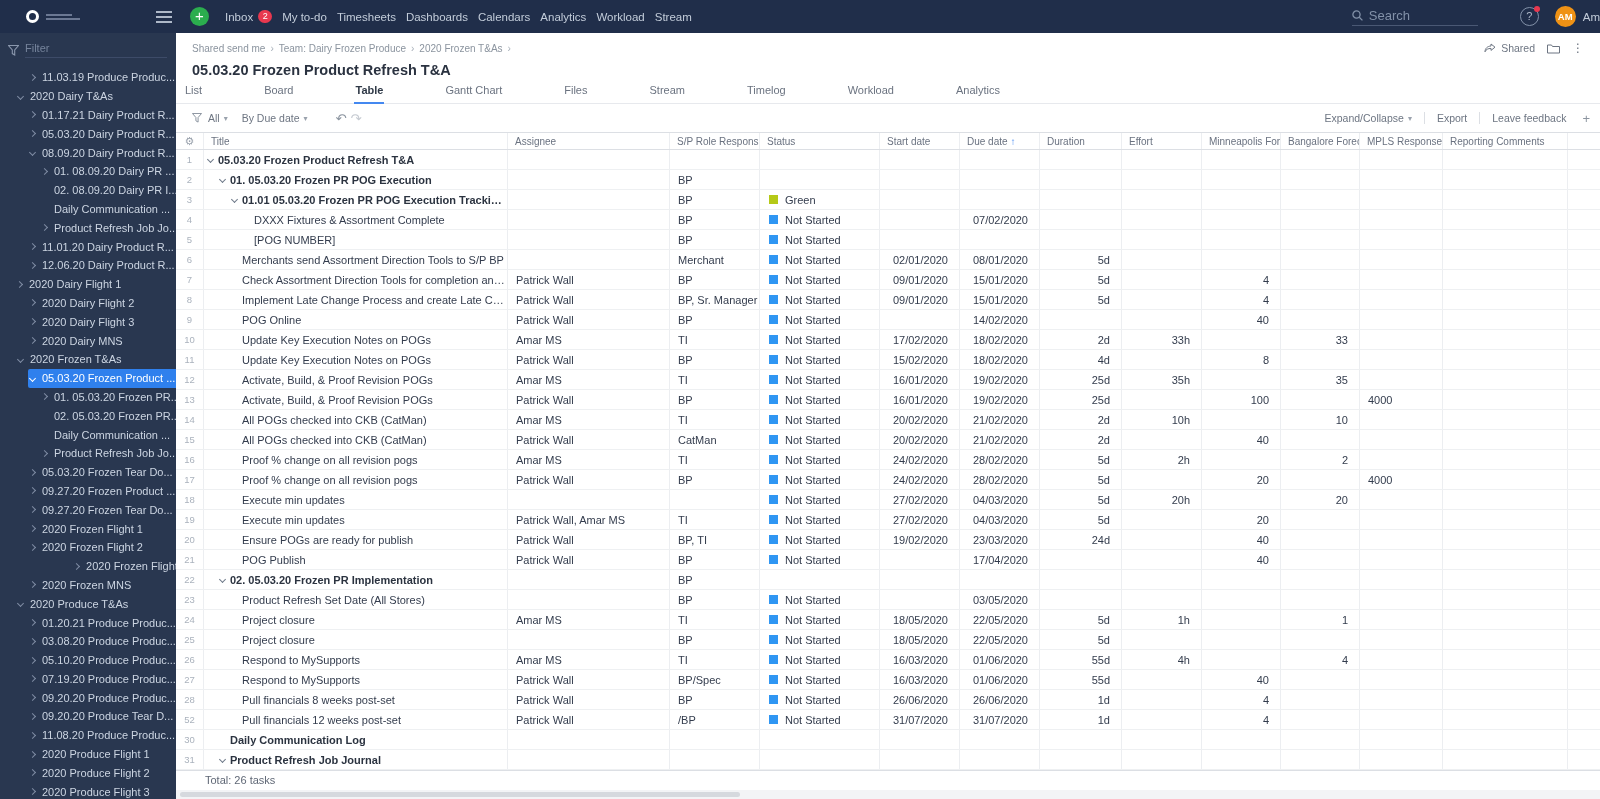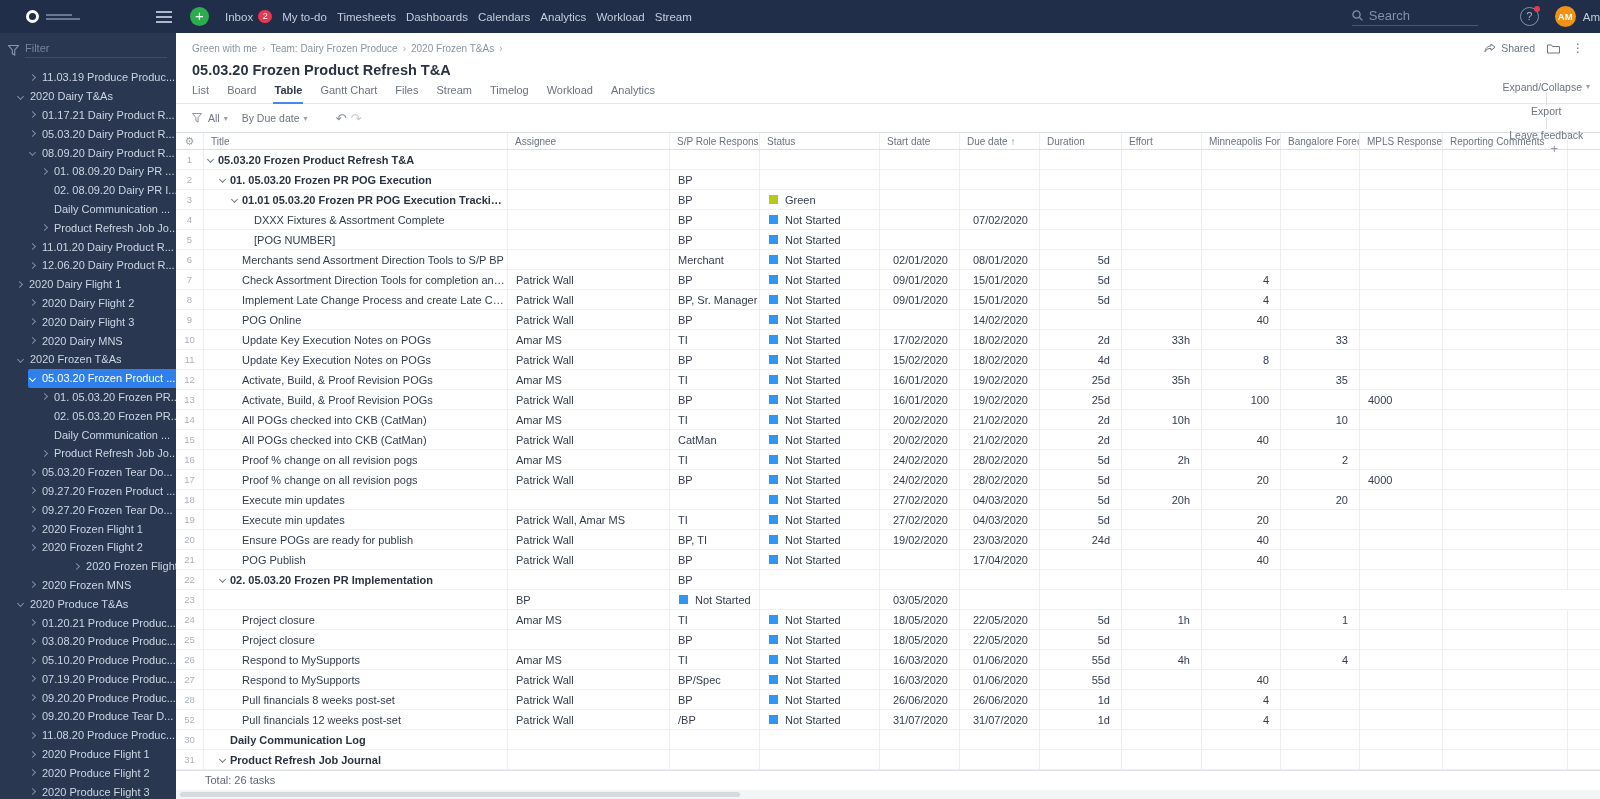--- a/index.html
+++ b/index.html
@@ -64,35 +64,35 @@
     font-size:10px; color:#8b949f; }
   .crumb { cursor:pointer; }
   .crumb-sep { margin:0 5px; color:#a7afb9; }
   .crumb-right { margin-left:auto; display:flex; align-items:center; color:#6d7582; }
   .crumb-right .lbl { font-size:10.5px; margin:0 12px 0 5px; }
   .icon-btn { cursor:pointer; display:flex; align-items:center; color:#6d7582; }
   .more-v { font-size:12px; color:#6d7582; margin-left:12px; cursor:pointer; }
 
   .page-title { font-size:14.5px; font-weight:bold; color:#2a3240; padding:7px 16px 0 16px; }
 
-  .tabs { display:flex; align-items:flex-end; height:26px; padding-left:7px;
-    border-bottom:1px solid #e7e9ed; }
+  .tabs { display:flex; align-items:flex-end; height:26px; padding-left:0;
+    border-bottom:1px solid #e7e9ed;gap:44px; }
   .tab { font-size:11px; color:#6b7380; padding:0 9px 7px 9px; cursor:pointer; position:relative; }
   .tab.active { color:#2f3947; font-weight:bold; }
   .tab.active::after { content:""; position:absolute; left:8px; right:8px; bottom:-1px;
     height:2px; background:#4488f0; }
 
   .toolbar { display:flex; align-items:center; height:28px; padding:0 10px 0 16px;
     font-size:10.5px; color:#6d7582; }
   .tb-item { display:flex; align-items:center; margin-right:14px; cursor:pointer; }
   .tb-item .dd { margin-left:4px; font-size:8px; color:#9aa2ad; }
   .tb-ico { font-size:13px; color:#8b949f; cursor:pointer; }
   .undo { margin:0 4px 0 14px; }
   .redo { color:#c5cad1; margin-right:4px; }
-  .tb-right { margin-left:auto; display:flex; align-items:center;flex-direction:column; }
+  .tb-right { margin-left:auto; display:flex; align-items:center; }
   .tb-div { width:1px; height:12px; background:#dcdfe4; margin:0 12px; }
   .tb-plus { font-size:13px; color:#8b949f; margin-left:16px; cursor:pointer; }
 
   
   .grid-head, .grid-row { display:grid;
     grid-template-columns:28px 304px 162px 90px 120px 80px 80px 82px 80px 79px 79px 83px 125px; }
   .grid-head { height:18px; border-top:1px solid #dcdfe4; border-bottom:1px solid #dcdfe4;
     font-size:10px; color:#6a7280; align-items:center; }
   .grid-head > div { padding-left:7px; border-right:1px solid #eceef1; height:100%;
     display:flex; align-items:center; overflow:hidden; white-space:nowrap; cursor:pointer; }
@@ -344,21 +344,21 @@
         <span>2020 Produce Flight 3</span>
       </div>
     </div>
   <div class="side-scrollthumb"></div>
 </div>
 
 <div class="main">
 
   <div class="crumb-row">
     <div id="breadcrumb" style="display:flex;align-items:center;">
-        <span class="crumb">Green with me</span>
+        <span class="crumb">Shared send me</span>
         <span class="crumb-sep">›</span>
         <span class="crumb">Team: Dairy Frozen Produce</span>
         <span class="crumb-sep">›</span>
         <span class="crumb">2020 Frozen T&amp;As</span>
         <span class="crumb-sep">›</span>
       </div>
     <div class="crumb-right">
       <span class="icon-btn">
         <svg width="12" height="11" viewBox="0 0 12 11">
           <path d="M7 1 l4 3.2 -4 3.2 v-2 c-3 0 -5 1 -6 3.4 c0 -3.4 2.4 -5.6 6 -5.8 z" fill="none" stroke="#6d7582" stroke-width="1"></path>
@@ -908,20 +908,24 @@
         <div class="c-date"></div>
         <div class="c-dur"></div>
         <div class="c-effort"></div>
         <div class="c-minn"></div>
         <div class="c-bang"></div>
         <div class="c-mpls"></div>
         <div class="c-report"></div>
       </div>
       <div class="grid-row">
         <div class="c-num">23</div>
+        <div class="c-title" style="padding-left: 28px;">
+          <span class="chev none"></span>
+          <span class="c-text">Product Refresh Set Date (All Stores)</span>
+        </div>
         <div class="c-assignee"></div>
         <div class="c-role">BP</div>
         <div class="c-status">
           <span class="status-sq" style="background: rgb(47, 150, 243);"></span>
           <span>Not Started</span>
         </div>
         <div class="c-date"></div>
         <div class="c-date">03/05/2020</div>
         <div class="c-dur"></div>
         <div class="c-effort"></div>

